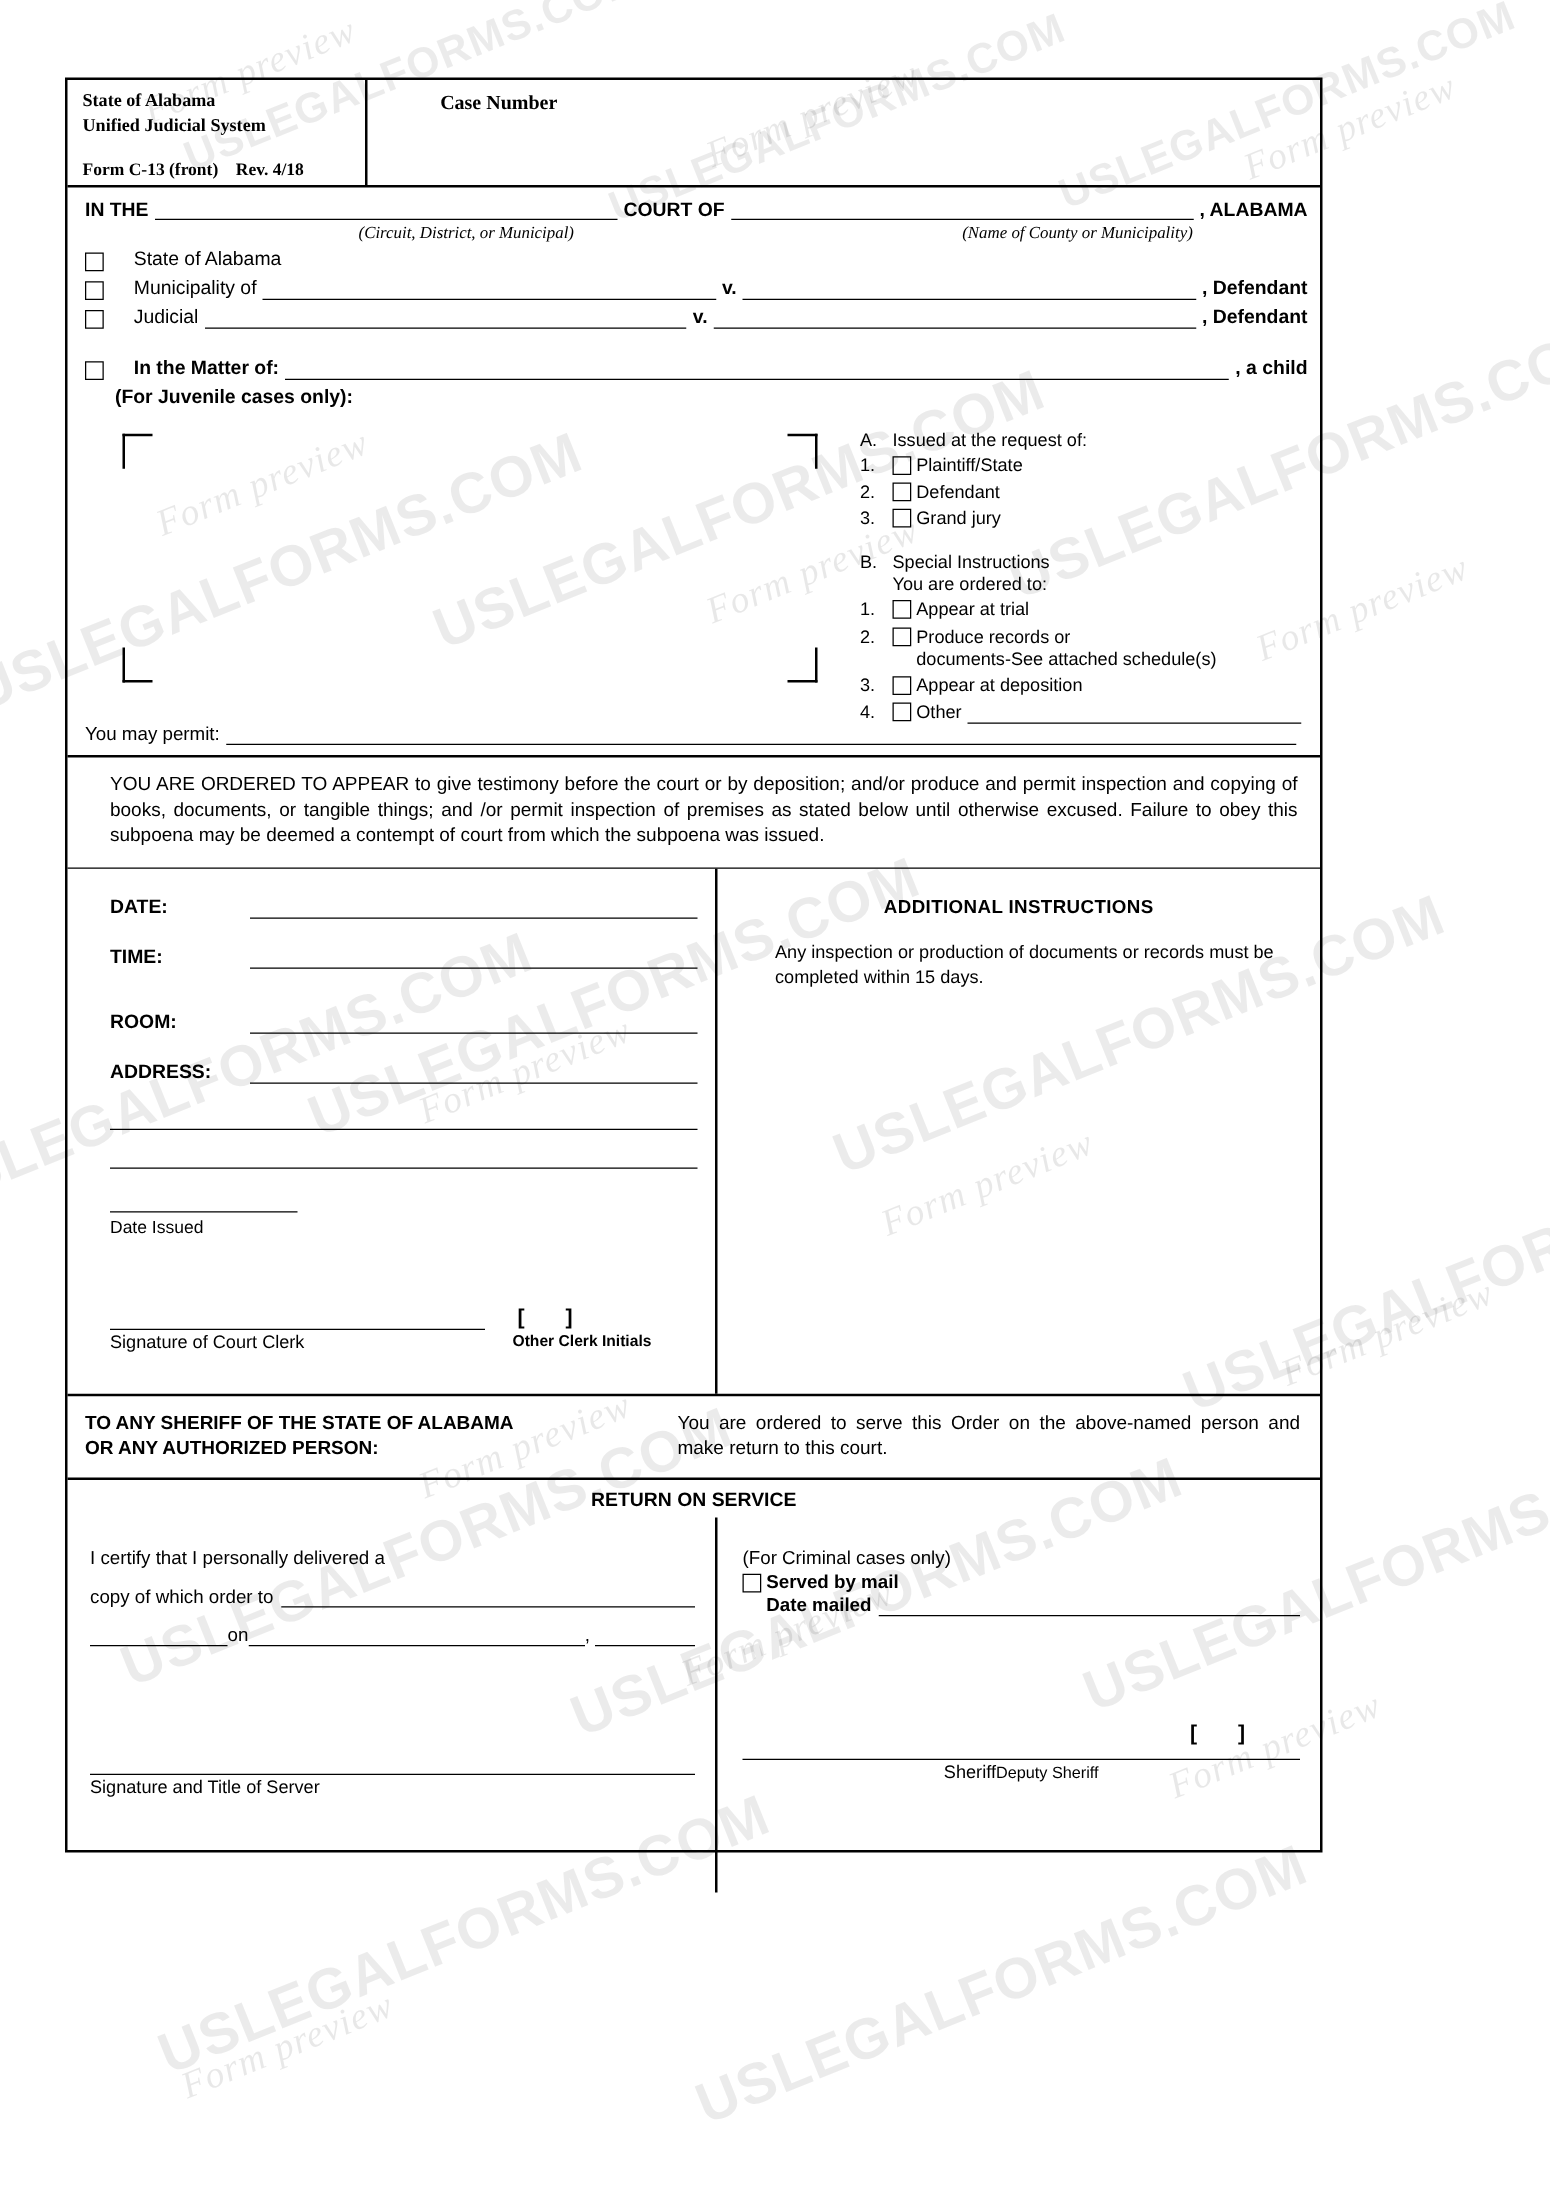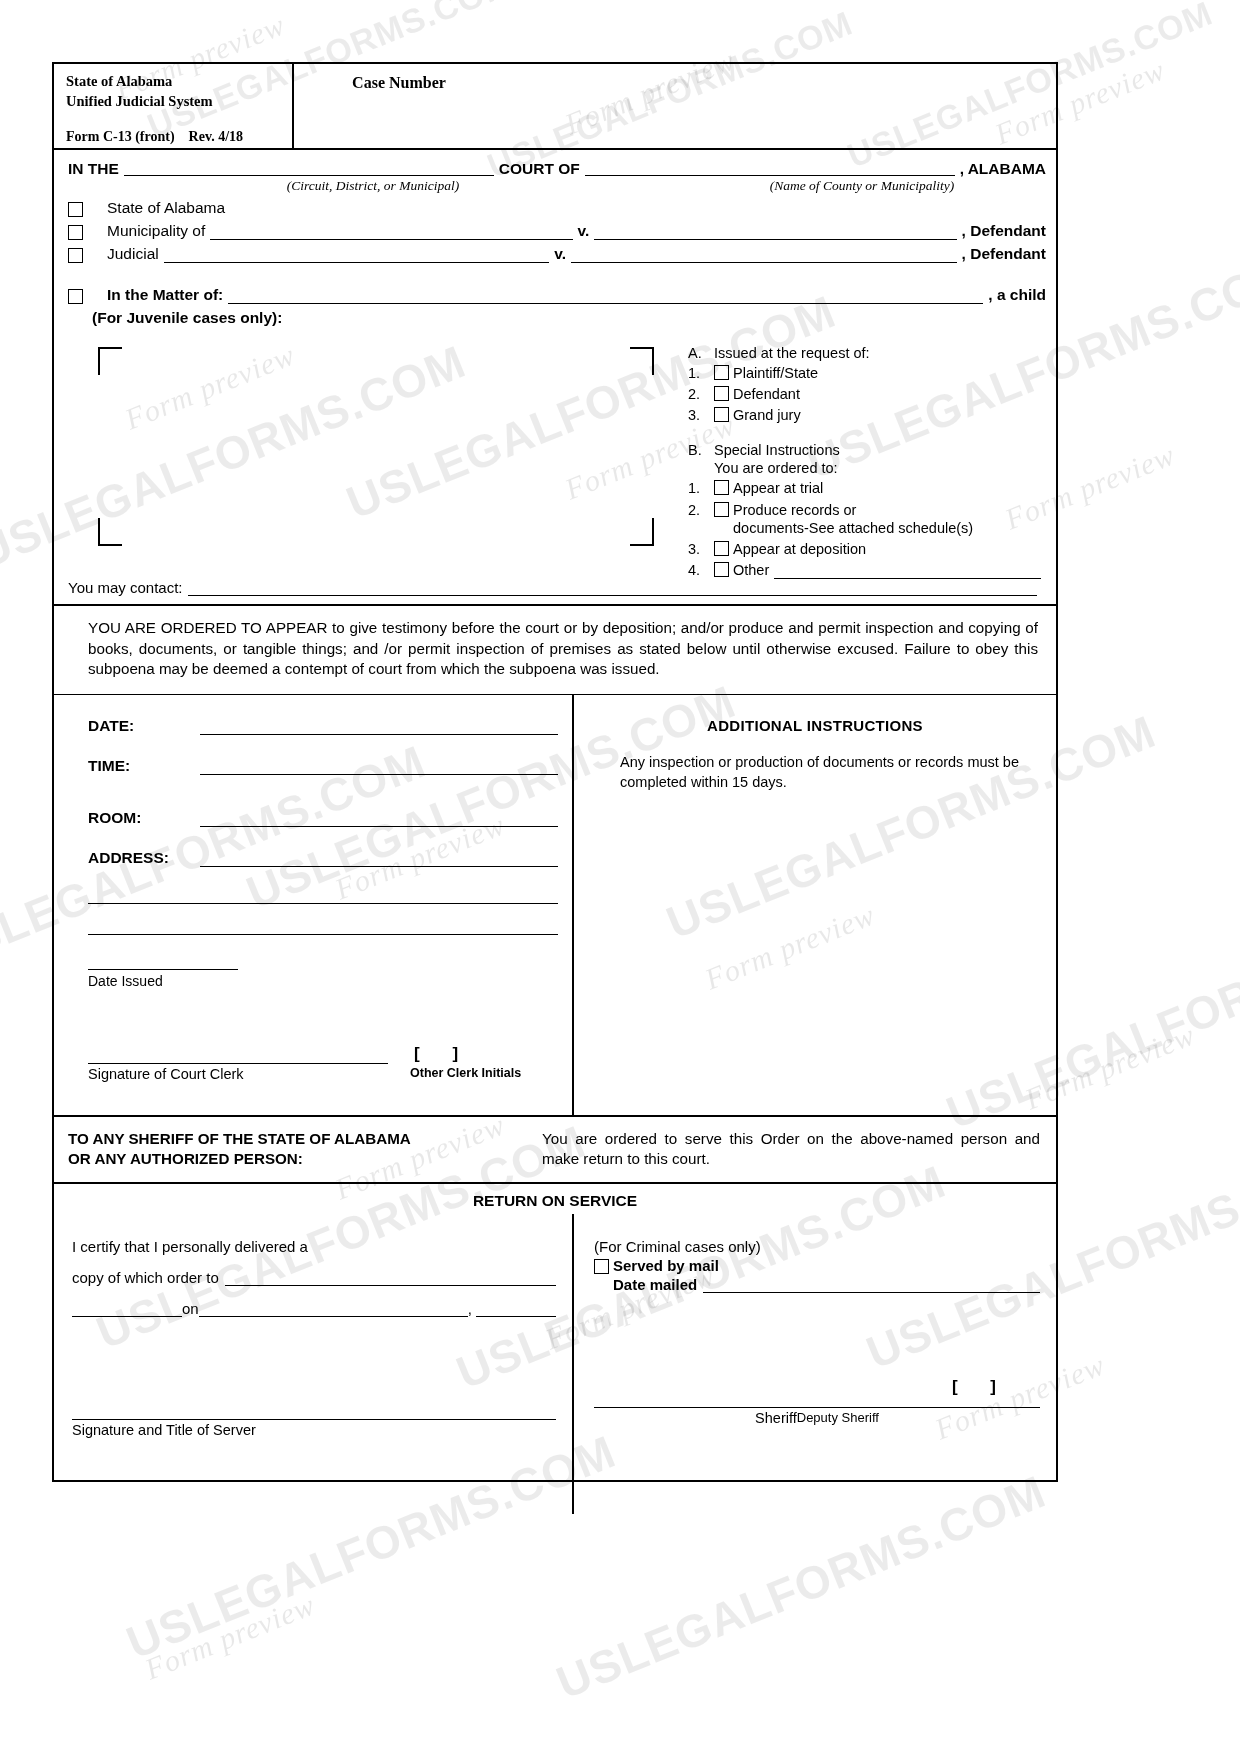--- a/index.html
+++ b/index.html
@@ -243,21 +243,21 @@
         <span class="cb bx"></span>
         <span class="txt" style="display:flex;align-items:flex-end;">
           <span>Other</span>
           <span class="ul" style="min-width:170px"></span>
         </span>
       </div>
     </div>
   </div>
 
   <div class="contact">
-    <span>You may contact:</span>
+    <span>You may permit:</span>
     <span class="ul"></span>
   </div>
 
   <hr class="hr">
 
   <div class="orderp">YOU ARE ORDERED TO APPEAR to give testimony before the court or by deposition; and/or produce and permit inspection and copying of books, documents, or tangible things; and /or permit inspection of premises as stated below until otherwise excused.  Failure to obey this subpoena may be deemed a contempt of court from which the subpoena was issued.</div>
 
   <hr class="hr-thin">
 
   <div class="split">

